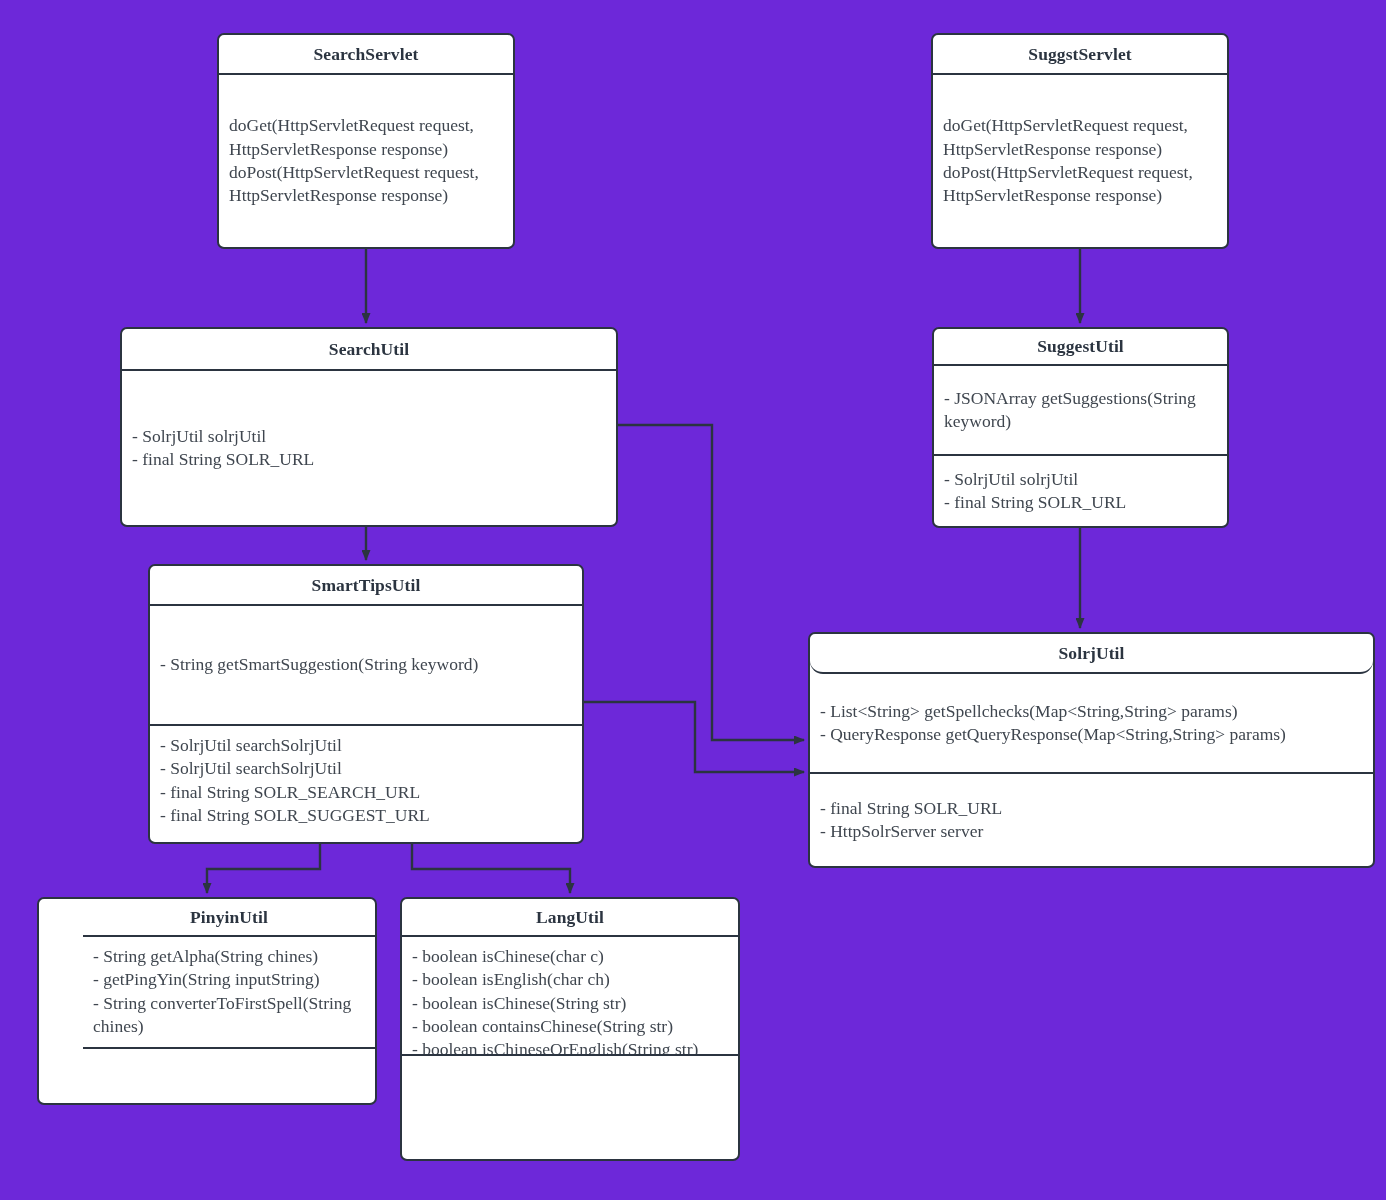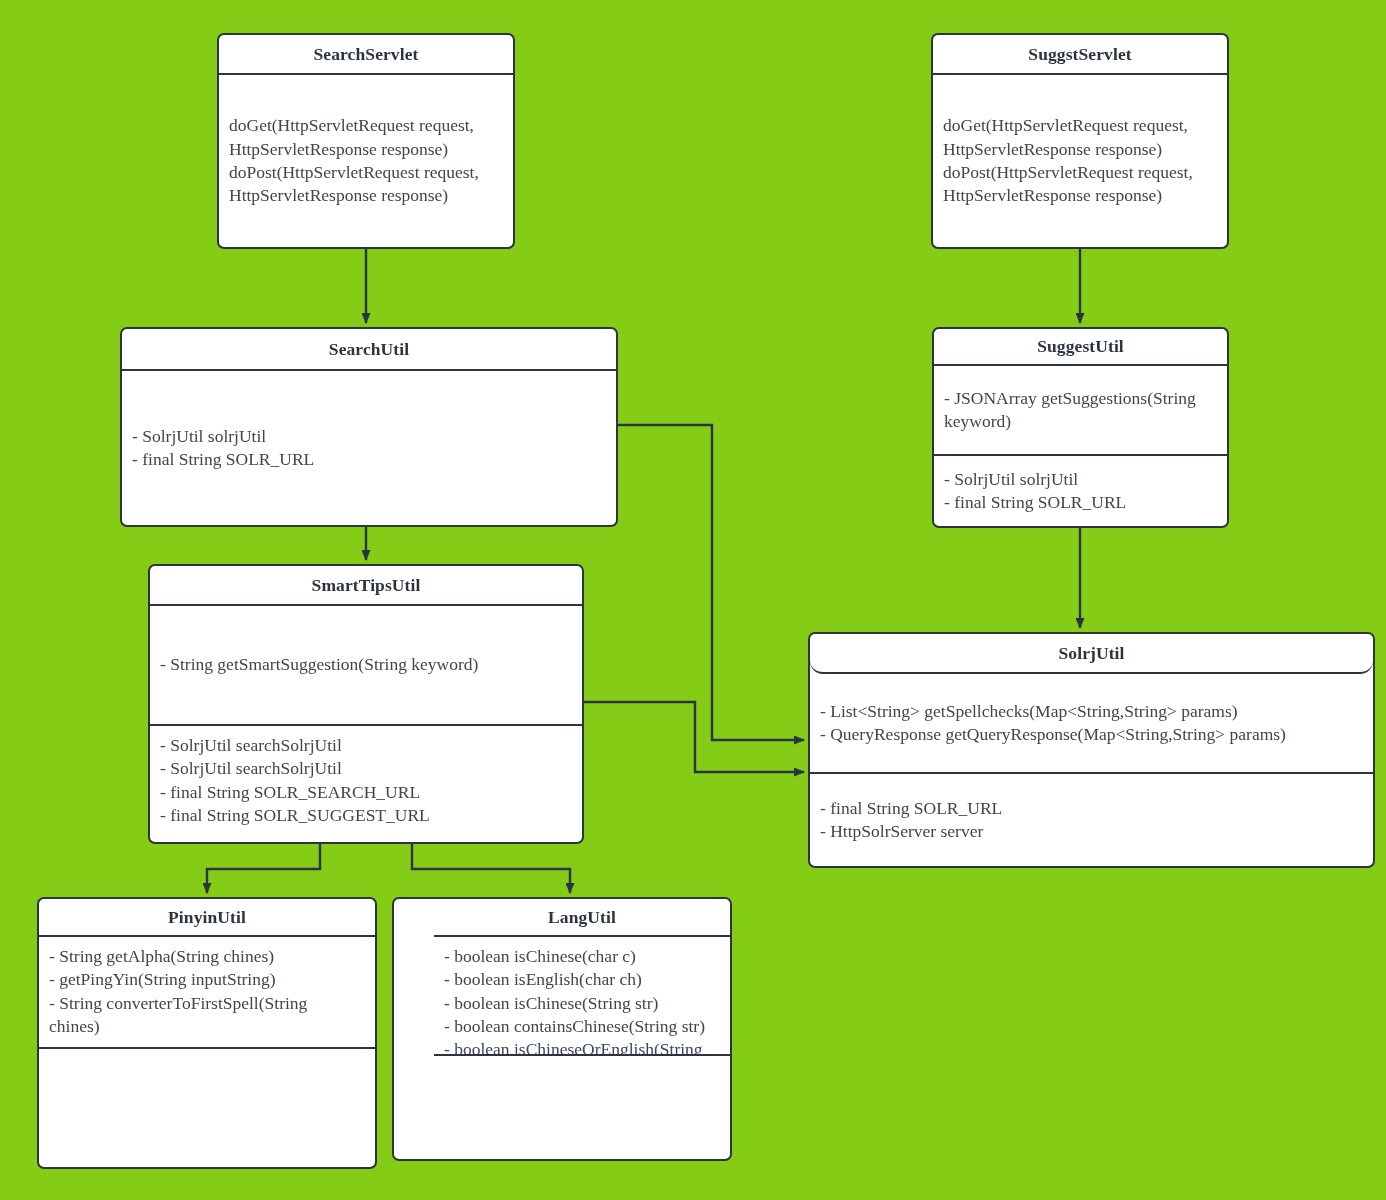--- a/index.html
+++ b/index.html
@@ -8,21 +8,21 @@
     background: #ffffff;
   }
   body {
     font-family: "Liberation Serif", "DejaVu Serif", serif;
     color: #3a4048;
   }
   #canvas {
     position: relative;
     width: 1386px;
     height: 1200px;
-    background: #84cc16;
+    background: #6d28d9;
     overflow: hidden;
   }
   .uml-class {
     position: absolute;
     box-sizing: border-box;
     border: 2px solid #2b3440;
     border-radius: 7px;
     background: #ffffff;
     display: flex;
     flex-direction: column;
@@ -161,34 +161,34 @@
     <div class="uml-compartment" style="height:98px; flex:0 0 auto;">
       <div class="member">- List&lt;String&gt; getSpellchecks(Map&lt;String,String&gt; params)
 - QueryResponse getQueryResponse(Map&lt;String,String&gt; params)</div>
     </div>
     <div class="uml-compartment" style="flex:1 1 auto;">
       <div class="member">- final String SOLR_URL
 - HttpSolrServer server</div>
     </div>
   </div>
 
-  <div class="uml-class" style="left:37px; top:897px; width:340px; height:272px;">
+  <div class="uml-class" style="left:37px; top:897px; width:340px; height:208px;padding-left:44px;">
     <div class="uml-title" style="height:38px;">PinyinUtil</div>
     <div class="uml-compartment top-align" style="height:110px; flex:0 0 auto;">
       <div class="member">- String getAlpha(String chines)
 - getPingYin(String inputString)
 - String converterToFirstSpell(String
 chines)</div>
     </div>
     <div class="uml-compartment" style="flex:1 1 auto;">
       <div class="member"></div>
     </div>
   </div>
 
-  <div class="uml-class" style="left:392px; top:897px; width:340px; height:264px;padding-left:40px;">
+  <div class="uml-class" style="left:400px; top:897px; width:340px; height:264px;">
     <div class="uml-title" style="height:38px;">LangUtil</div>
     <div class="uml-compartment top-align" style="height:117px; flex:0 0 auto;">
       <div class="member">- boolean isChinese(char c)
 - boolean isEnglish(char ch)
 - boolean isChinese(String str)
 - boolean containsChinese(String str)
 - boolean isChineseOrEnglish(String str)</div>
     </div>
     <div class="uml-compartment" style="flex:1 1 auto;">
       <div class="member"></div>

